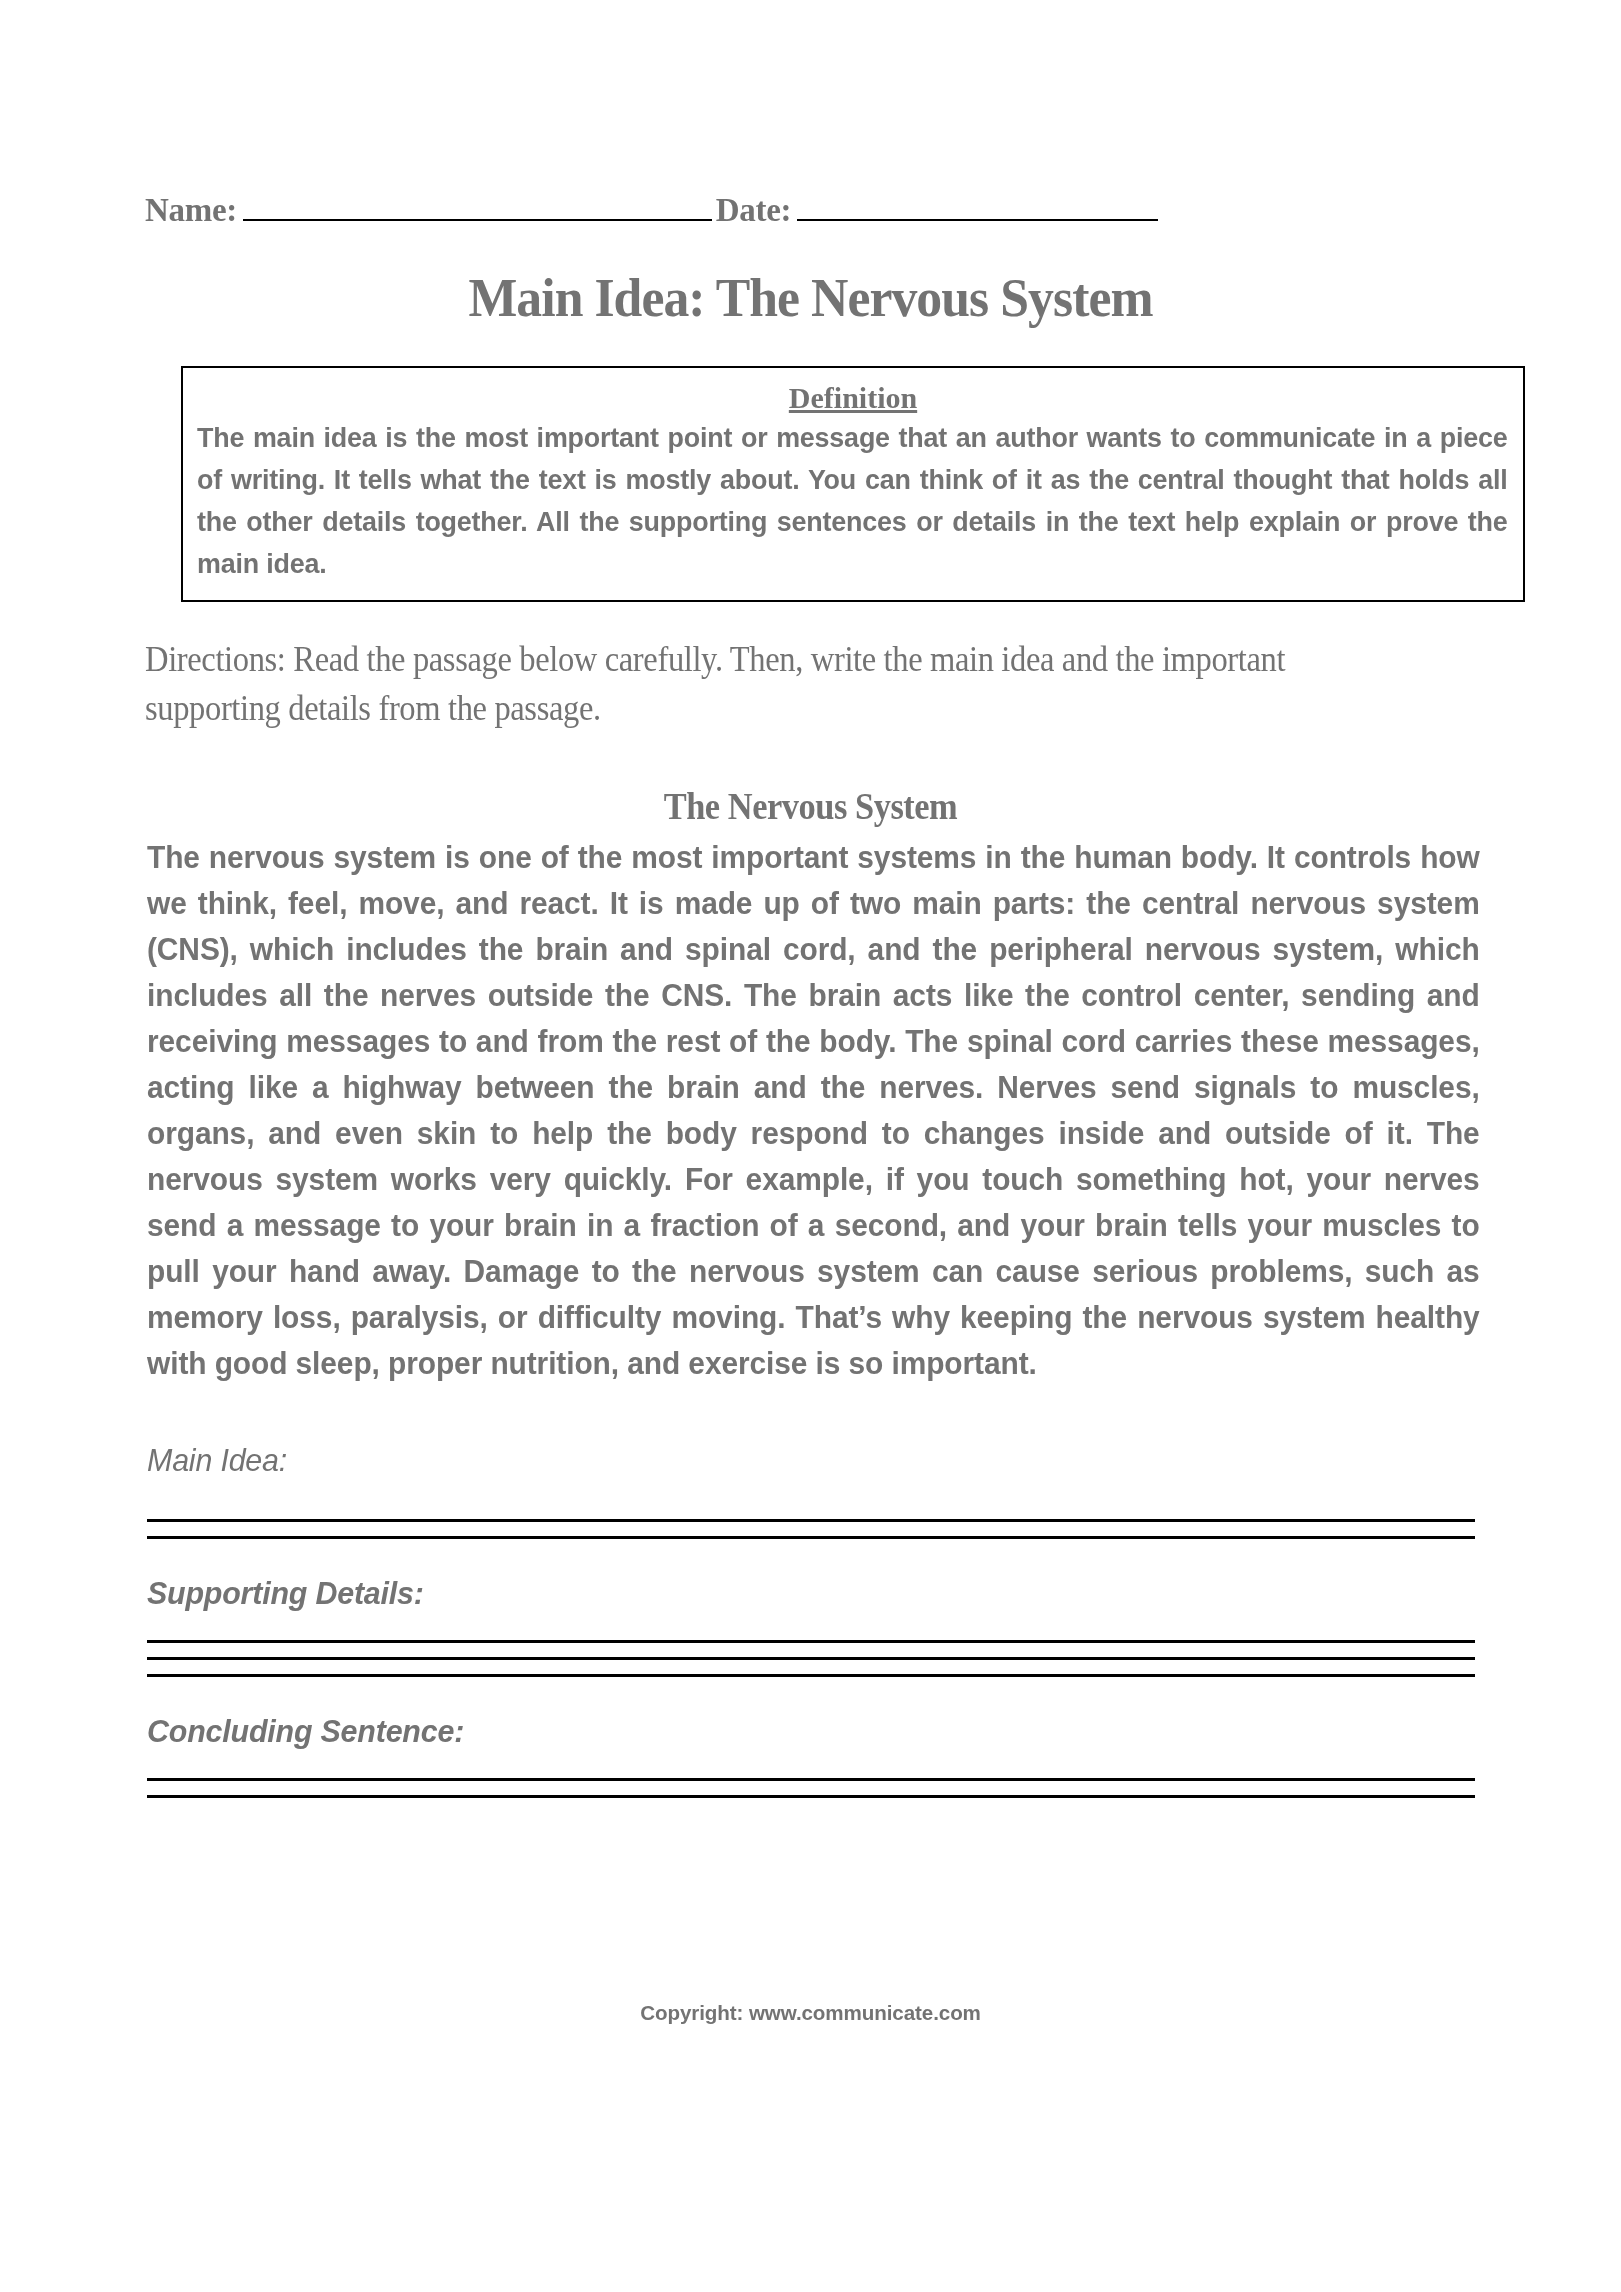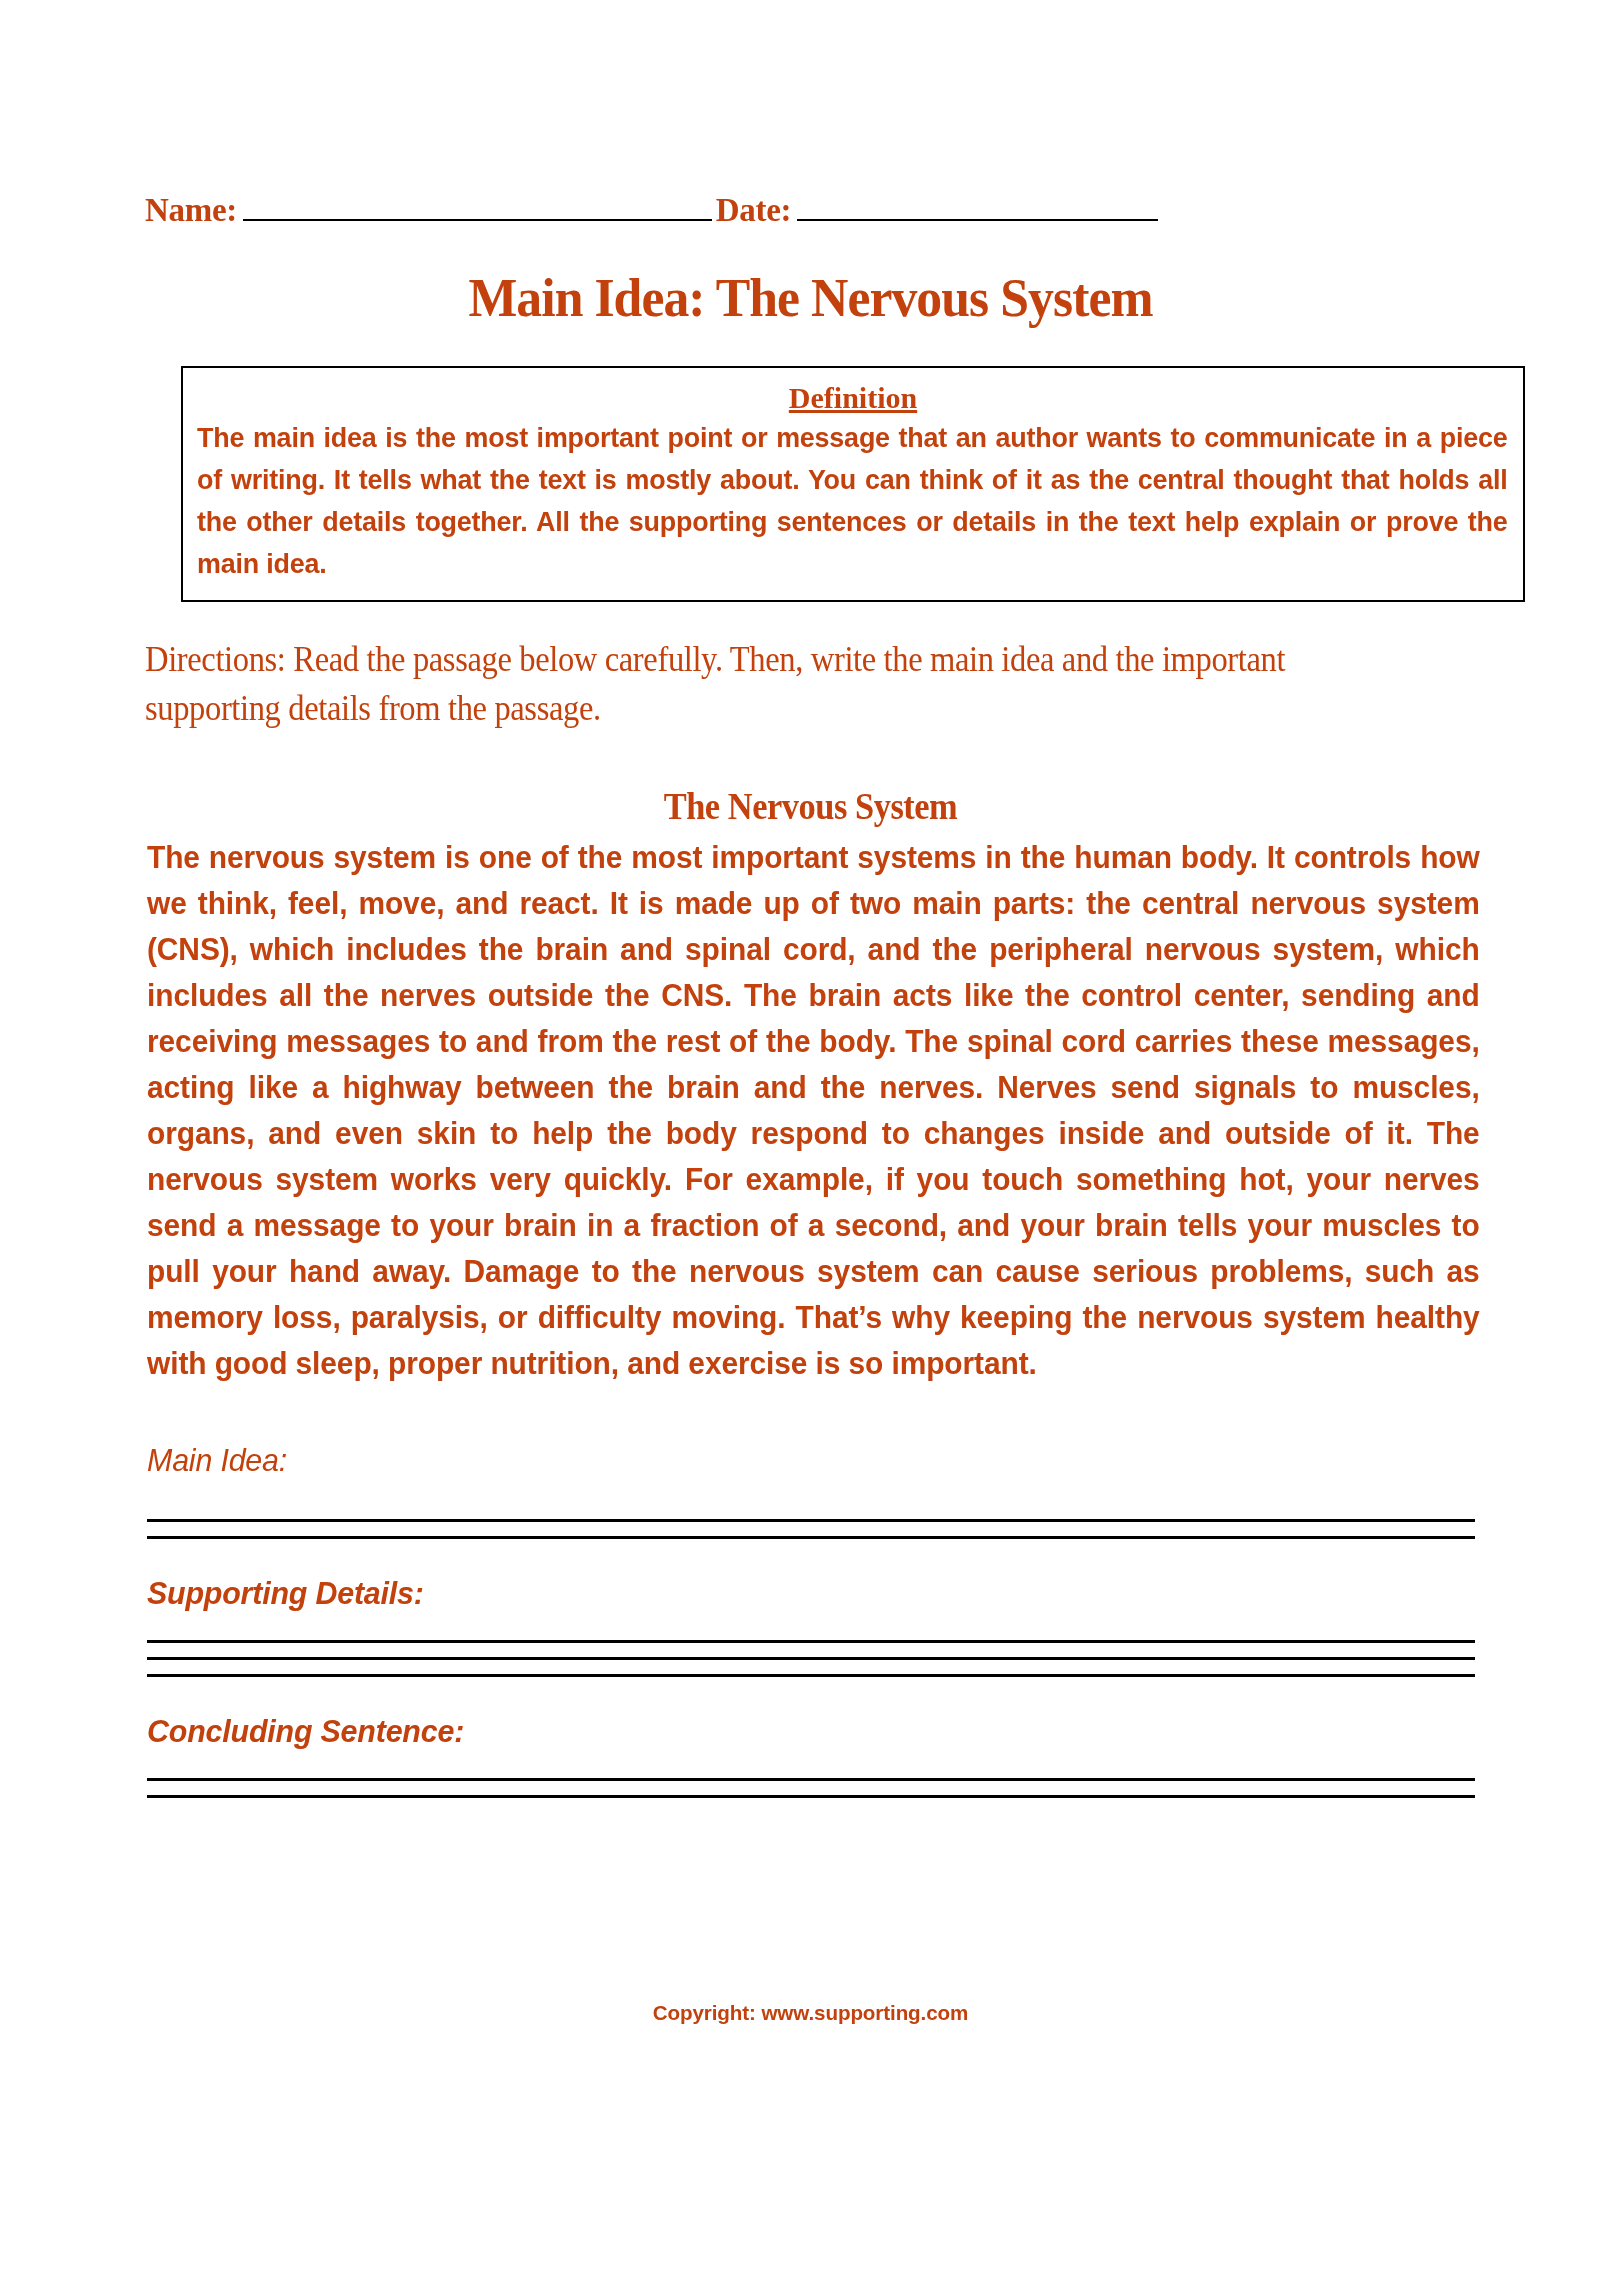--- a/index.html
+++ b/index.html
@@ -5,21 +5,21 @@
   html, body {
     margin: 0;
     padding: 0;
     background: #ffffff;
   }
   .page {
     position: relative;
     width: 1621px;
     height: 2293px;
     background: #ffffff;
-    color: #c2410c;
+    color: #737373;
     overflow: hidden;
     box-sizing: border-box;
   }
 
   
   .name-date-row {
     position: absolute;
     left: 145px;
     top: 192px;
     width: 1333px;
@@ -227,16 +227,16 @@
 
     <div class="gap-2"></div>
     <div class="answer-label bold">Concluding Sentence:</div>
     <div class="gap-3"></div>
     <div class="rule-line"></div>
     <div class="gap-4"></div>
     <div class="rule-line"></div>
 
   </div>
 
-  <div class="footer">Copyright: www.supporting.com</div>
+  <div class="footer">Copyright: www.communicate.com</div>
 
 </div>
 
 
 </body></html>

